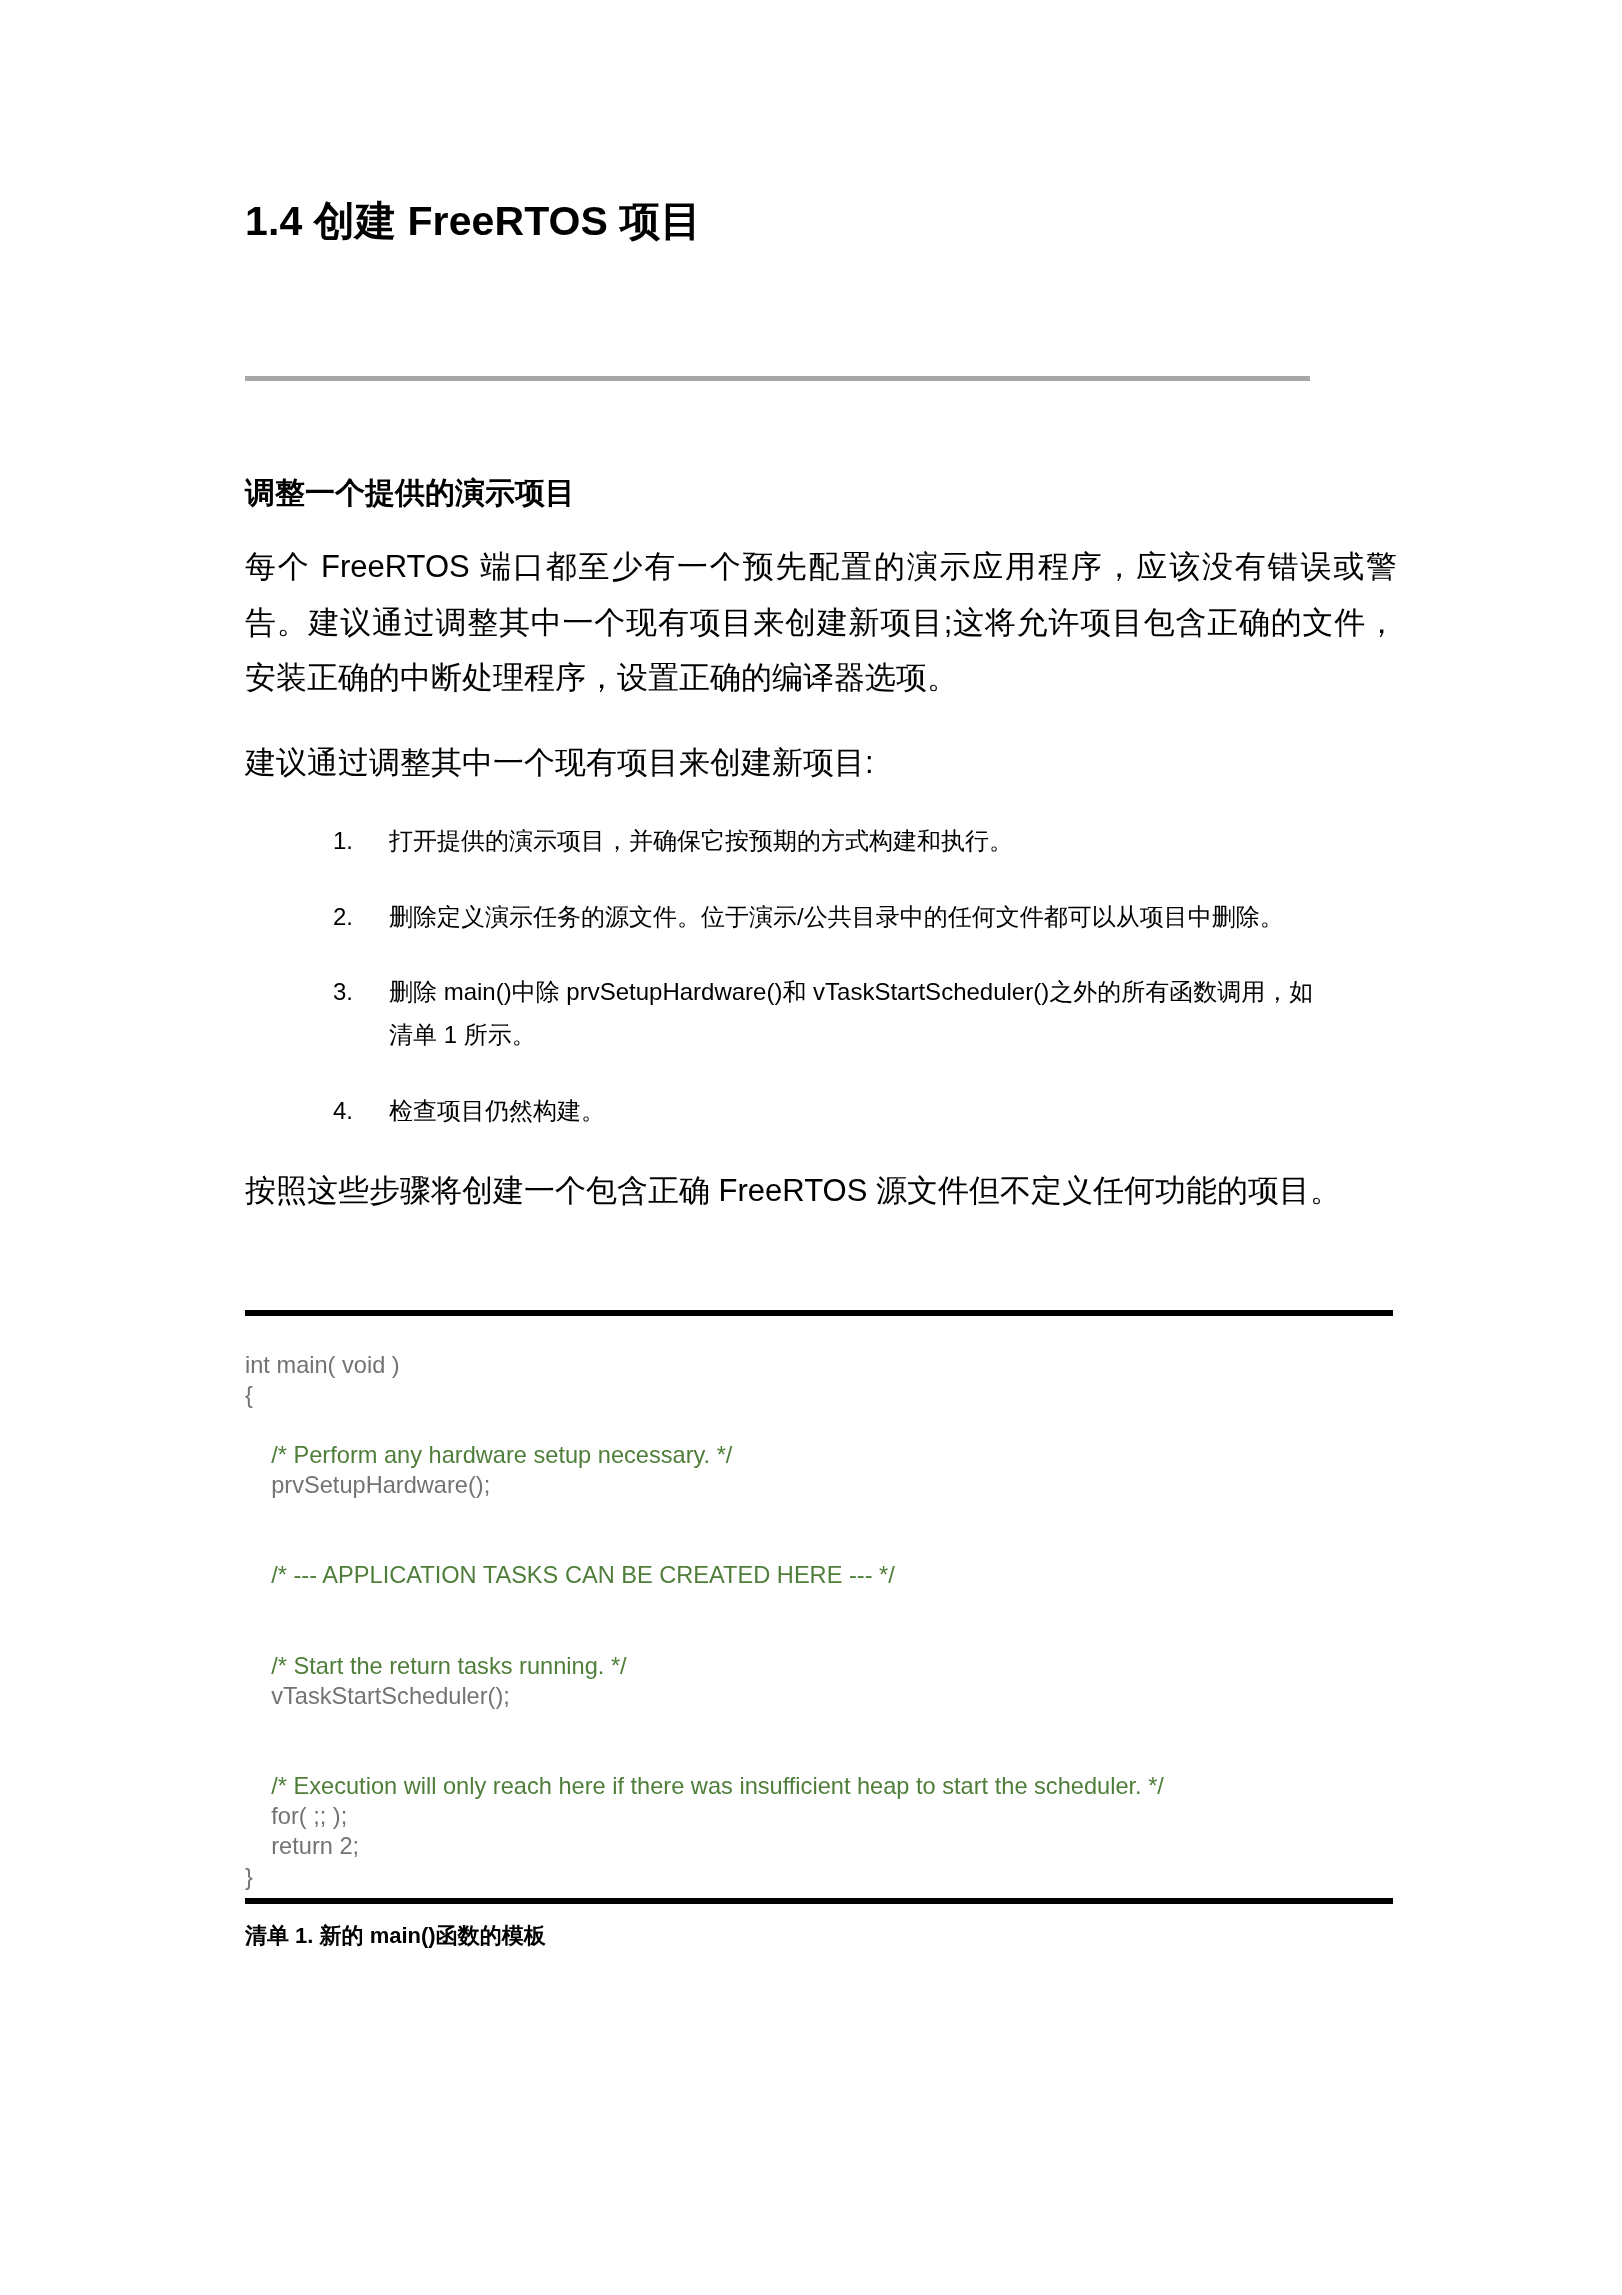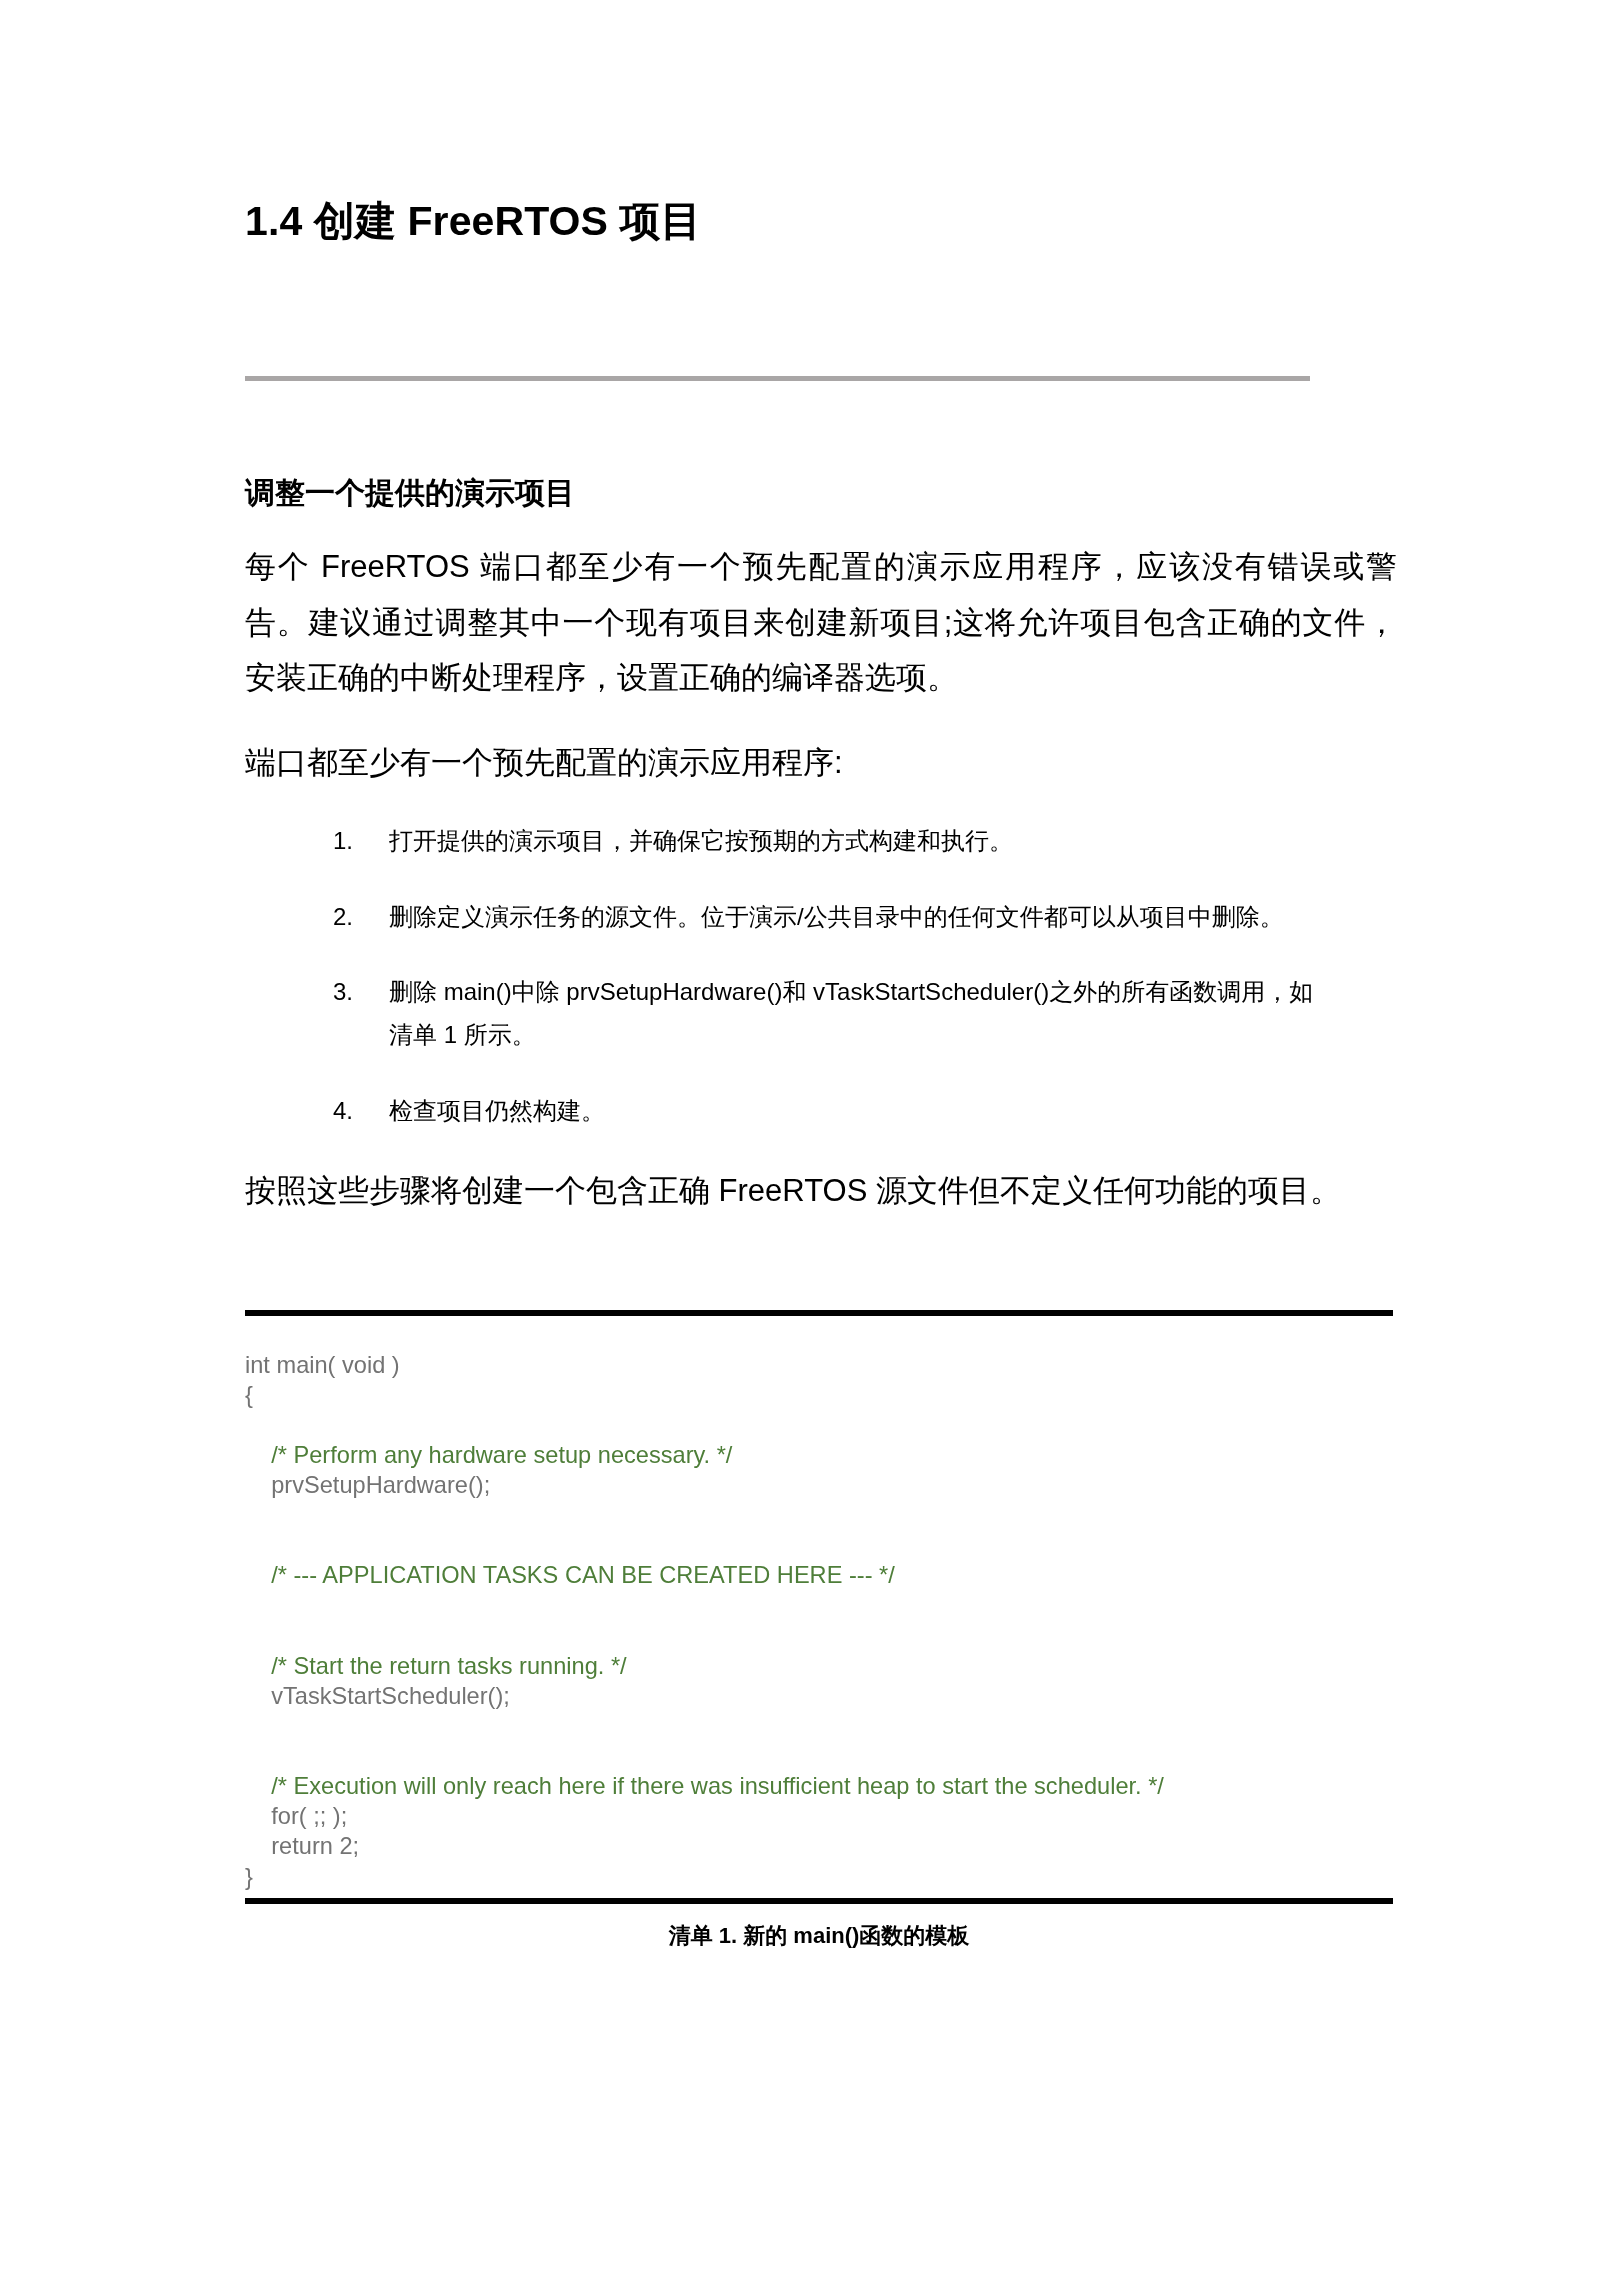--- a/index.html
+++ b/index.html
@@ -130,41 +130,41 @@
   .code-line.comment {
     color: #4e7e39;
   }
   .code-line.blank {
     height: 30px;
   }
 
   .caption {
     font-size: 22px;
     font-weight: bold;
-    text-align: center;
+    text-align: left;
     width: 1148px;
     padding-top: 17px;
     line-height: 1.4;
   }
 </style>
 </head>
 <body>
 
 <div class="page">
   <div class="content">
 
     <h1 class="doc-title">1.4 创建 FreeRTOS 项目</h1>
 
     <div class="rule-gray"></div>
 
     <h2 class="section-heading">调整一个提供的演示项目</h2>
 
     <p class="para">每个 FreeRTOS 端口都至少有一个预先配置的演示应用程序，应该没有错误或警告。建议通过调整其中一个现有项目来创建新项目;这将允许项目包含正确的文件，安装正确的中断处理程序，设置正确的编译器选项。</p>
 
-    <p class="para tight">端口都至少有一个预先配置的演示应用程序:</p>
+    <p class="para tight">建议通过调整其中一个现有项目来创建新项目:</p>
 
     <ol class="steps">
       <li>打开提供的演示项目，并确保它按预期的方式构建和执行。</li>
       <li>删除定义演示任务的源文件。位于演示/公共目录中的任何文件都可以从项目中删除。</li>
       <li>删除 main()中除 prvSetupHardware()和 vTaskStartScheduler()之外的所有函数调用，如清单 1 所示。</li>
       <li>检查项目仍然构建。</li>
     </ol>
 
     <p class="para tight">按照这些步骤将创建一个包含正确 FreeRTOS 源文件但不定义任何功能的项目。</p>
 

